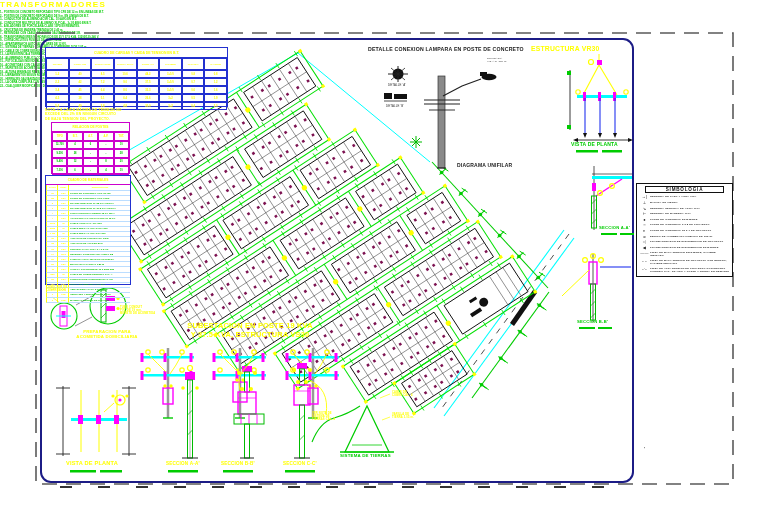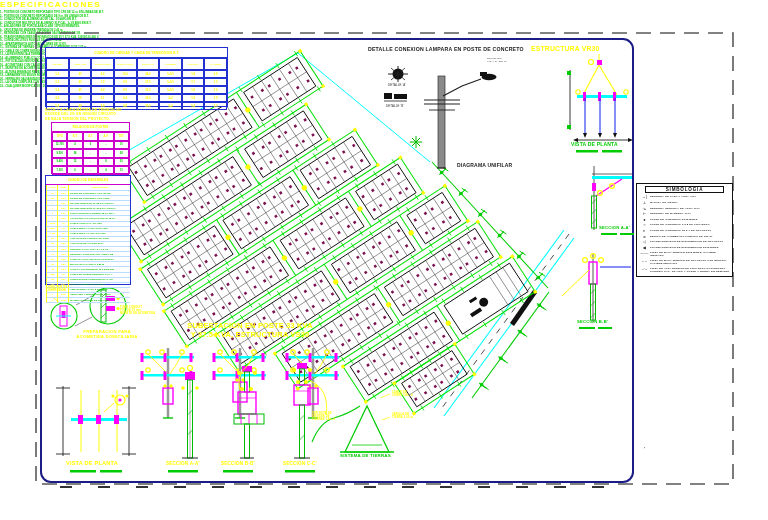--- a/index.html
+++ b/index.html
@@ -1285,21 +1285,21 @@
         <div class="t-cell num">1</div>
         <div class="t-cell num">LTE</div>
         <div class="t-cell">HERRAJES Y MISCELANEOS GALV.</div>
         <div class="t-cell num">1</div>
         <div class="t-cell num">LTE</div>
         <div class="t-cell">MATERIAL MENUDO DE FIJACION</div>
       </div>
     </div>
 <div id="legend" class="lbl"><div class="leg-title">SIMBOLOGIA</div><div class="leg-item"><span class="leg-sym">→|</span><span class="leg-txt">RETENIDA DE PASO Y AGUA VIVA</span></div><div class="leg-item"><span class="leg-sym">⊥</span><span class="leg-txt">BAJADA DE TIERRA</span></div><div class="leg-item"><span class="leg-sym">↘</span><span class="leg-txt">RETENIDA SENCILLA DE AGUA VIVA</span></div><div class="leg-item"><span class="leg-sym">⊢</span><span class="leg-txt">RETENIDA DE BANDERA VIVA</span></div><div class="leg-item"><span class="leg-sym">●</span><span class="leg-txt">POSTE DE CONCRETO EXISTENTE</span></div><div class="leg-item"><span class="leg-sym">○</span><span class="leg-txt">POSTE DE CONCRETO 9 x 5 DE PROYECTO</span></div><div class="leg-item"><span class="leg-sym">◐</span><span class="leg-txt">POSTE DE CONCRETO 12 x 7 DE PROYECTO</span></div><div class="leg-item"><span class="leg-sym">⌀</span><span class="leg-txt">EQUIPO DE ALUMBRADO PUBLICO DE 100 W.</span></div><div class="leg-item"><span class="leg-sym">◁</span><span class="leg-txt">TRANSFORMADOR DE DISTRIBUCION DE PROYECTO</span></div><div class="leg-item"><span class="leg-sym">◀</span><span class="leg-txt">TRANSFORMADOR DE DISTRIBUCION EXISTENTE</span></div><div class="leg-item"><span class="leg-sym">——</span><span class="leg-txt">LINEA DE BAJA TENSION EXISTENTE, CALIBRE INDICADO</span></div><div class="leg-item"><span class="leg-sym">- -</span><span class="leg-txt">LINEA DE BAJA TENSION DE PROYECTO CON NEUTRO, CALIBRE INDICADO</span></div><div class="leg-item"><span class="leg-sym">-·-</span><span class="leg-txt">LINEA DE ALTA TENSION DE PROYECTO CON NEUTRO CORRIDO CAL. 1/0 AWG Y POSTE A TIERRA EN REMATES</span></div></div>
 <div id="specs">
-      <div class="sp-title">ESPECIFICACIONES</div>
+      <div class="sp-title">TRANSFORMADORES</div>
       <div class="sp-line">1.-  POSTES DE CONCRETO REFORZADO TIPO CFE DE 12 m. EN LINEAS DE M.T.</div>
       <div class="sp-line">2.-  POSTES DE CONCRETO REFORZADO DE 9 m. EN LINEAS DE B.T.</div>
       <div class="sp-line">3.-  CONDUCTOR DE ALUMINIO ACSR CAL. 1/0 AWG EN M.T.</div>
       <div class="sp-line">4.-  CONDUCTOR MULTIPLE DE ALUMINIO XLP CAL. 3+1/0 AWG EN B.T.</div>
       <div class="sp-line">5.-  AISLADORES DE PORCELANA CLASE 13PD EN REMATES.</div>
       <div class="sp-line">6.-  CRUCETAS DE MADERA TRATADA DE 2.40 m.</div>
       <div class="sp-line">7.-  RETENIDAS CON CABLE DE ACERO GALVANIZADO DE 3/8.</div>
       <div class="sp-line">8.-  TRANSFORMADORES MONOFASICOS DE 25 Y 37.5 KVA, 13200/120-240 V.</div>
       <div class="sp-line">9.-  CORTACIRCUITOS FUSIBLE DE 15 KV, 100 A.</div>
       <div class="sp-line">10.- APARTARRAYOS AUTOVALVULARES DE 12 KV.</div>
@@ -1320,21 +1320,21 @@
 <div class="lbl blk" style="left:368px;top:46px;font-size:5.2px;font-weight:bold;">DETALLE CONEXION LAMPARA EN POSTE DE CONCRETO</div>
 <div class="lbl blk" style="left:487px;top:58px;font-size:2.5px;">LUMINARIA
 V.S.A.P. 100 W</div>
 <div class="lbl blk" style="left:388px;top:84px;font-size:2.8px;">DETALLE 'A'</div>
 <div class="lbl blk" style="left:386px;top:105px;font-size:2.8px;">DETALLE 'B'</div>
 <div class="lbl yel" style="left:531px;top:45px;font-size:6.8px;">ESTRUCTURA VR30</div>
 <div class="lbl grn" style="left:571px;top:142px;font-size:5px;">VISTA DE PLANTA</div>
 <div class="lbl grn" style="left:599px;top:226px;font-size:4.2px;">SECCION A-A'</div>
 <div class="lbl grn" style="left:577px;top:320px;font-size:4.2px;">SECCION B-B'</div>
 <div class="lbl blk" style="left:457px;top:163px;font-size:5px;font-weight:bold;">DIAGRAMA UNIFILAR</div>
-<div class="lbl yel" style="left:172px;top:322px;width:156px;font-size:7.4px;text-align:center;">SUBESTACION EN POSTE 33 KVA
+<div class="lbl yel" style="left:172px;top:322px;width:156px;font-size:7.4px;text-align:center;">SUBESTACION EN POSTE 19 KVA
 Y 37.5 KVA, ESTRUCTURA VS30</div>
 <div class="lbl yel" style="left:68px;top:329px;width:78px;font-size:4.3px;text-align:center;">PREPARACION PARA
 ACOMETIDA DOMICILIARIA</div>
 <div class="lbl yel" style="left:46px;top:286px;font-size:2.6px;">CONECTOR DE
 COMPRESION</div>
 <div class="lbl yel" style="left:120px;top:306px;font-size:2.6px;">TUBO CONDUIT
 PVC DE 19 mm.
 MURETE DE ACOMETIDA</div>
 <div class="lbl yel" style="left:66px;top:460px;font-size:5.6px;">VISTA DE PLANTA</div>
 <div class="lbl yel" style="left:166px;top:461px;font-size:4.6px;">SECCION A-A'</div>

